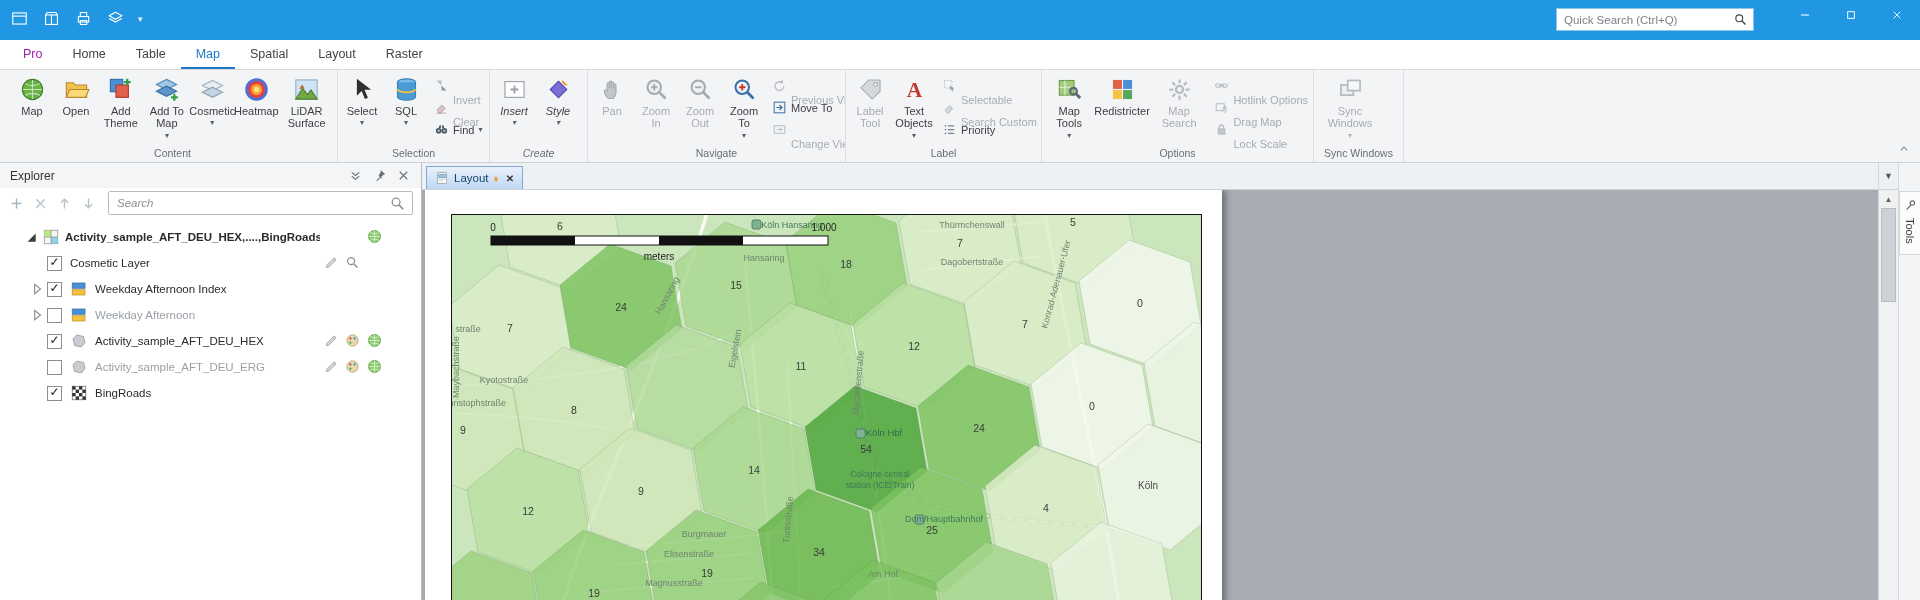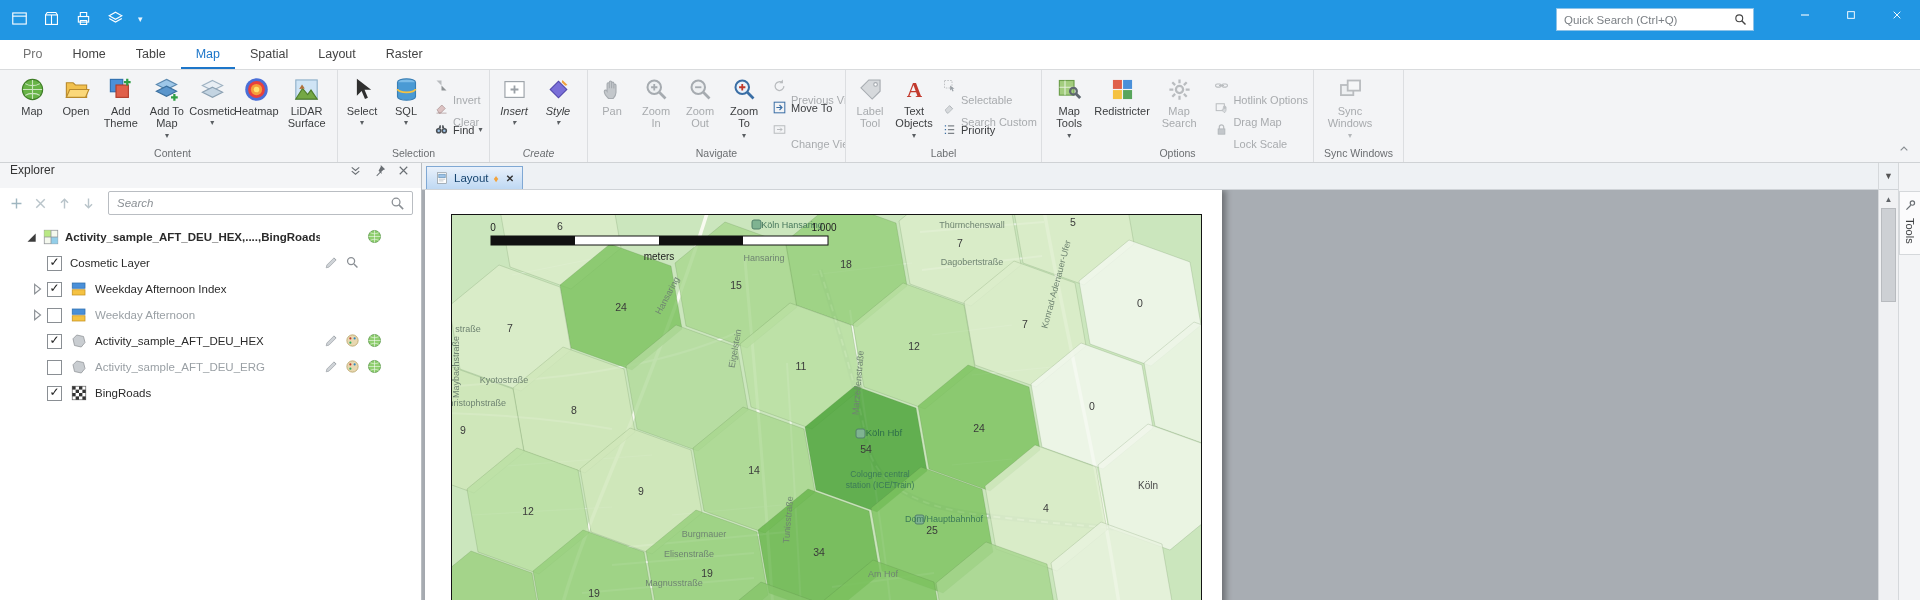--- a/index.html
+++ b/index.html
@@ -18,21 +18,21 @@
   .qsearch-text{flex:1;padding-left:7px;font-size:11.5px;color:#7a7f84;white-space:nowrap;overflow:hidden;}
   .qsearch-icon{width:15px;height:15px;margin-right:5px;flex:none;}
   .winbtns{position:absolute;right:0;top:0;display:flex;}
   .winbtn{width:46px;height:30px;display:flex;align-items:center;justify-content:center;}
   .winbtn .icon{width:16px;height:16px;}
 
   
   .tabrow{position:absolute;top:40px;left:0;right:0;height:30px;background:#fff;
           border-bottom:1px solid #d9dbdd;display:flex;padding-left:8px;box-sizing:border-box;}
   .rtab{padding:0 15px;line-height:28px;font-size:12.5px;color:#444;white-space:nowrap;}
-  .rtab.pro{color:#737373;}
+  .rtab.pro{color:#a21caf;}
   .rtab.active{color:#1d76c9;border-bottom:2px solid #1d76c9;}
 
   
   .ribbon{position:absolute;top:70px;left:0;right:0;height:93px;background:#f3f4f6;
           border-bottom:1px solid #cfd2d5;box-sizing:border-box;}
   .rgroup{position:absolute;top:0;height:92px;border-right:1px solid #dcdee1;overflow:hidden;box-sizing:border-box;}
   .rbuttons{display:flex;align-items:flex-start;padding:4px 2px 0 2px;}
   .rbig{display:flex;flex-direction:column;align-items:center;min-width:38px;max-width:62px;
         padding:2px 3px;border-radius:2px;}
   .rbig .icon{width:27px;height:27px;margin-bottom:2px;}
@@ -48,21 +48,21 @@
   .rsmall .rarrow{margin:0;}
   .rgrouplabel{position:absolute;bottom:3px;left:0;right:0;text-align:center;font-size:10.5px;color:#6b6e71;}
   .ribbon-collapse{position:absolute;right:8px;bottom:5px;width:16px;height:16px;}
 
   
   .main{position:absolute;top:163px;left:0;right:0;bottom:0;}
 
   
   .explorer{position:absolute;left:0;top:0;bottom:0;width:422px;background:#fff;
             border-right:1px solid #b9bdc1;box-sizing:border-box;}
-  .exp-header{height:25px;display:flex;background:#f4f5f7;}
+  .exp-header{height:25px;display:flex;align-items:center;background:#f4f5f7;}
   .exp-title{font-size:12px;color:#333;padding-left:10px;flex:1;}
   .exp-hicons{display:flex;gap:9px;padding-right:10px;}
   .exp-hicons .icon{width:15px;height:15px;}
   .exp-toolbar{height:30px;display:flex;align-items:center;gap:7px;padding:0 8px;}
   .exp-toolbar .icon{width:17px;height:17px;flex:none;}
   .exp-search{flex:1;height:22px;border:1px solid #b9bdc2;border-radius:2px;display:flex;
               align-items:center;margin-left:4px;background:#fff;}
   .exp-search-text{flex:1;font-size:11.5px;font-style:italic;color:#8a8f94;padding-left:8px;}
   .exp-search-icon{width:14px;height:14px;margin-right:6px;flex:none;}
   .exp-tree{padding-top:6px;font-size:11.5px;color:#2b2b2b;}

